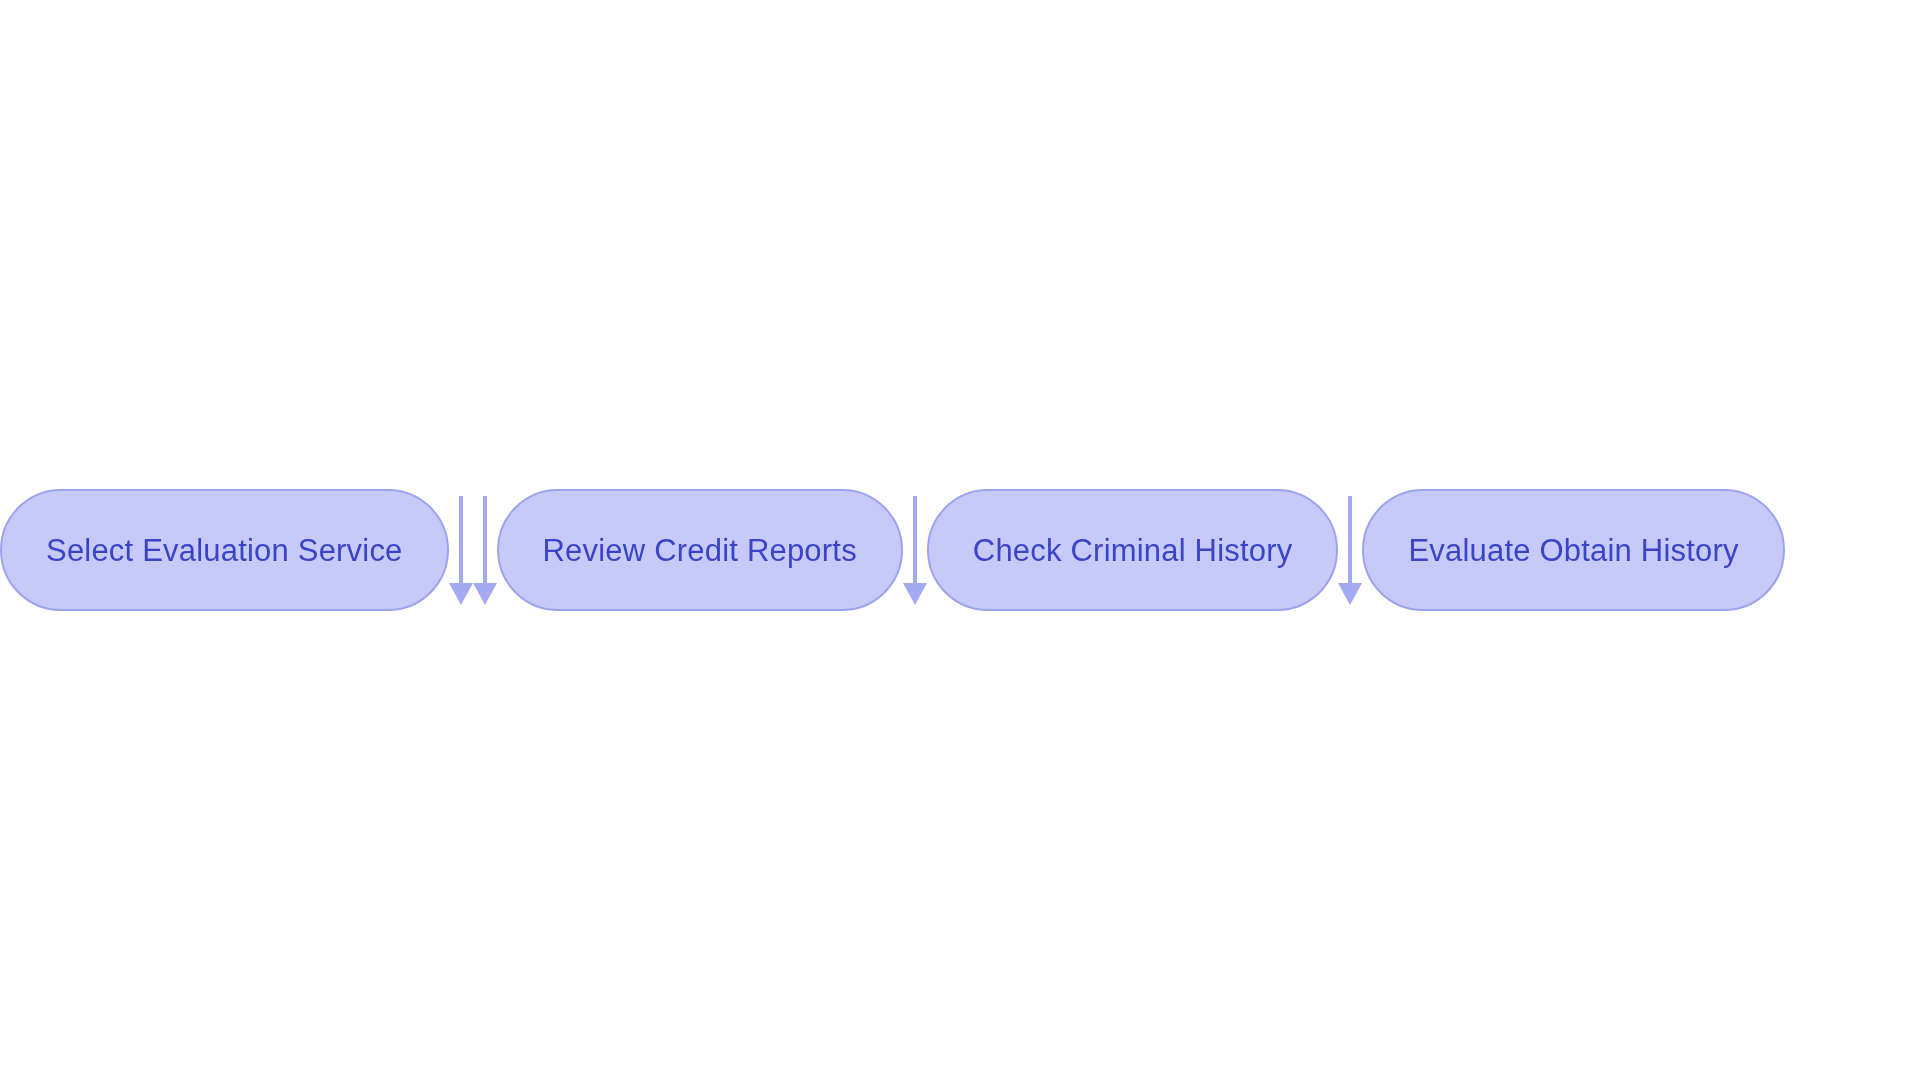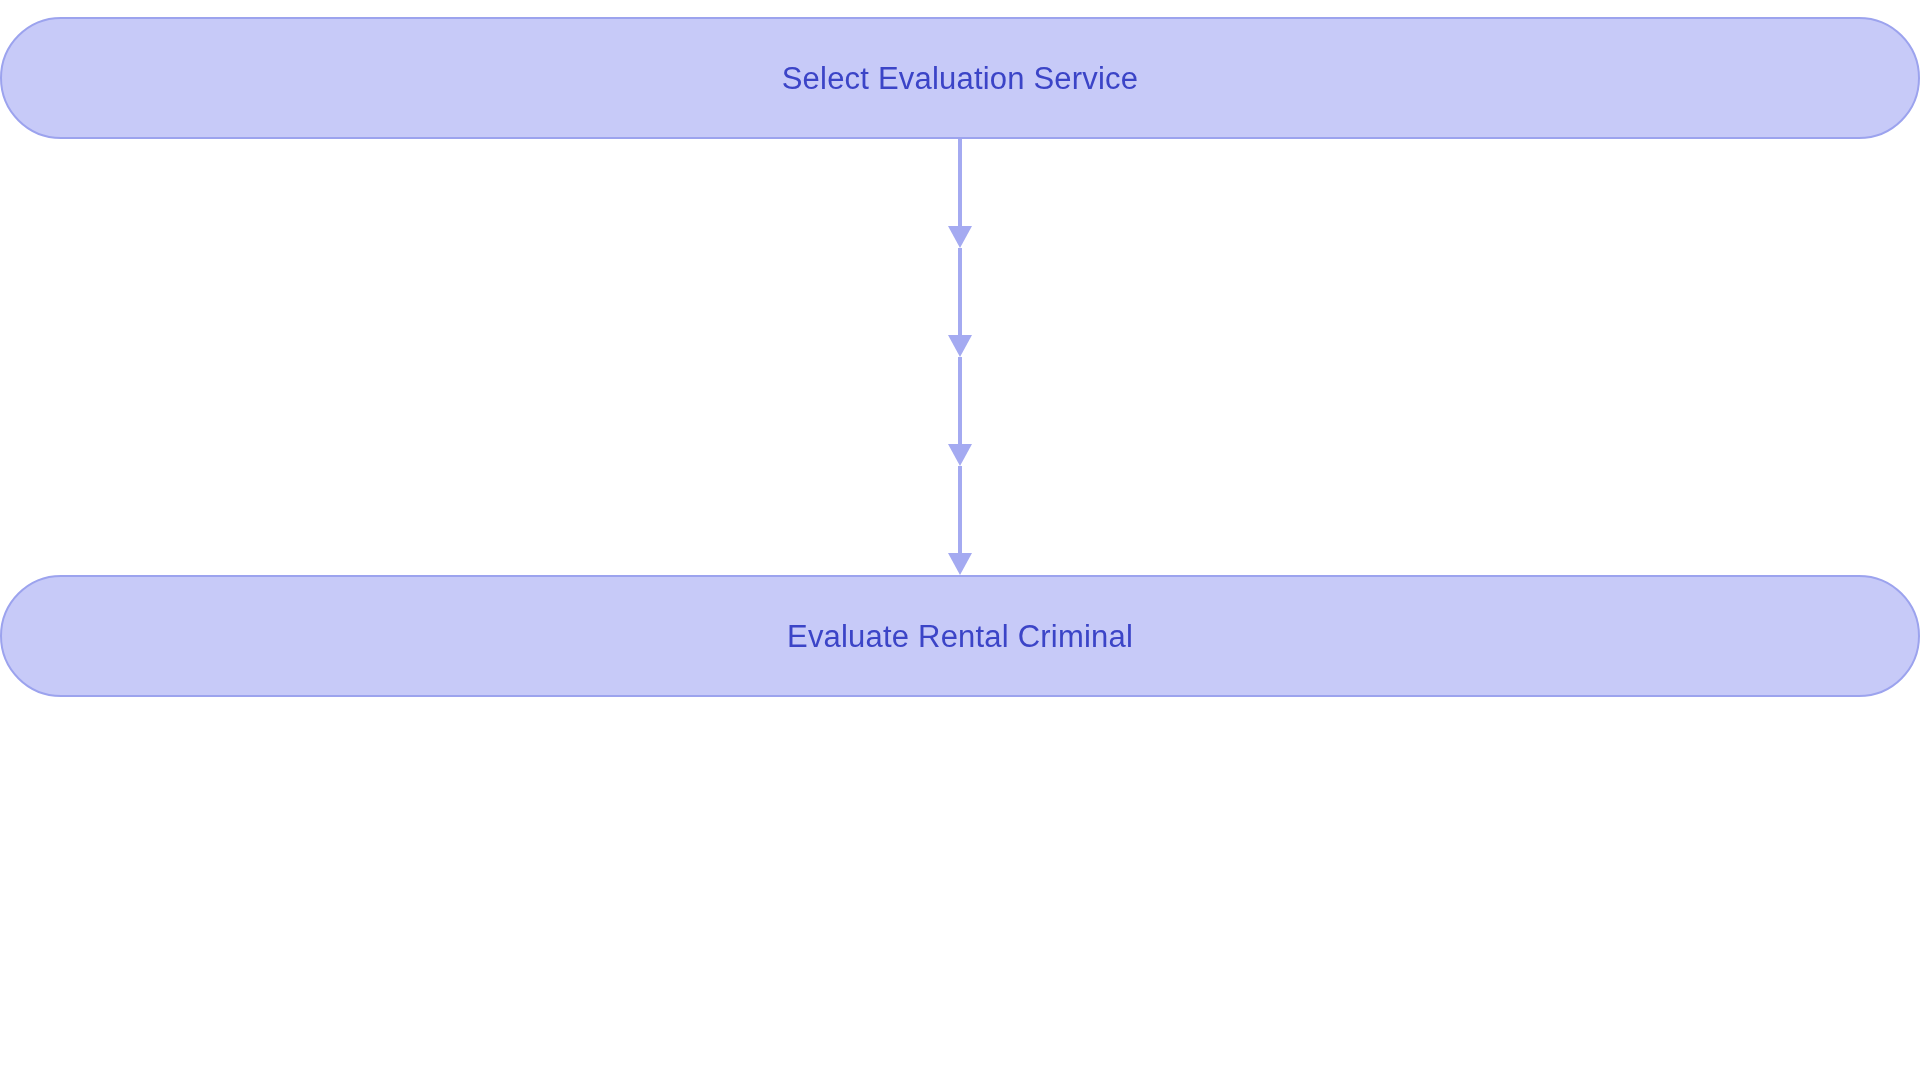--- a/index.html
+++ b/index.html
@@ -18,21 +18,22 @@
     width: 1920px;
     height: 1083px;
     background: var(--background, #ffffff);
     font-family: "Liberation Sans", "DejaVu Sans", sans-serif;
     overflow: hidden;
   }
   .flowchart {
     width: 1920px;
     height: 1083px;
     display: flex;
-    flex-direction: column;
+    flex-direction: row;
+    align-items: center;
     padding-top: 17px;
   }
   .flow-node {
     min-height: 122px;
     border-radius: 61px;
     background: var(--node-fill, #c7caf8);
     border: 2px solid var(--node-border, #9ca3ee);
     display: flex;
     align-items: center;
     justify-content: center;
@@ -80,29 +81,35 @@
     <div class="arrow-line"></div>
     <div class="arrow-head"></div>
   </div>
 
 
   <div class="flow-arrow">
     <div class="arrow-line"></div>
     <div class="arrow-head"></div>
   </div>
 
-
-  <div class="flow-arrow">
-    <div class="arrow-line"></div>
-    <div class="arrow-head"></div>
+  <div class="flow-node">
+    <span class="label">Review Credit Reports</span>
   </div>
-
 
   <div class="flow-arrow">
     <div class="arrow-line"></div>
     <div class="arrow-head"></div>
   </div>
 
   <div class="flow-node">
-    <span class="label">Evaluate Rental Criminal</span>
+    <span class="label">Check Criminal History</span>
+  </div>
+
+  <div class="flow-arrow">
+    <div class="arrow-line"></div>
+    <div class="arrow-head"></div>
+  </div>
+
+  <div class="flow-node">
+    <span class="label">Evaluate Obtain History</span>
   </div>
 
 </div>
 
 </body></html>

